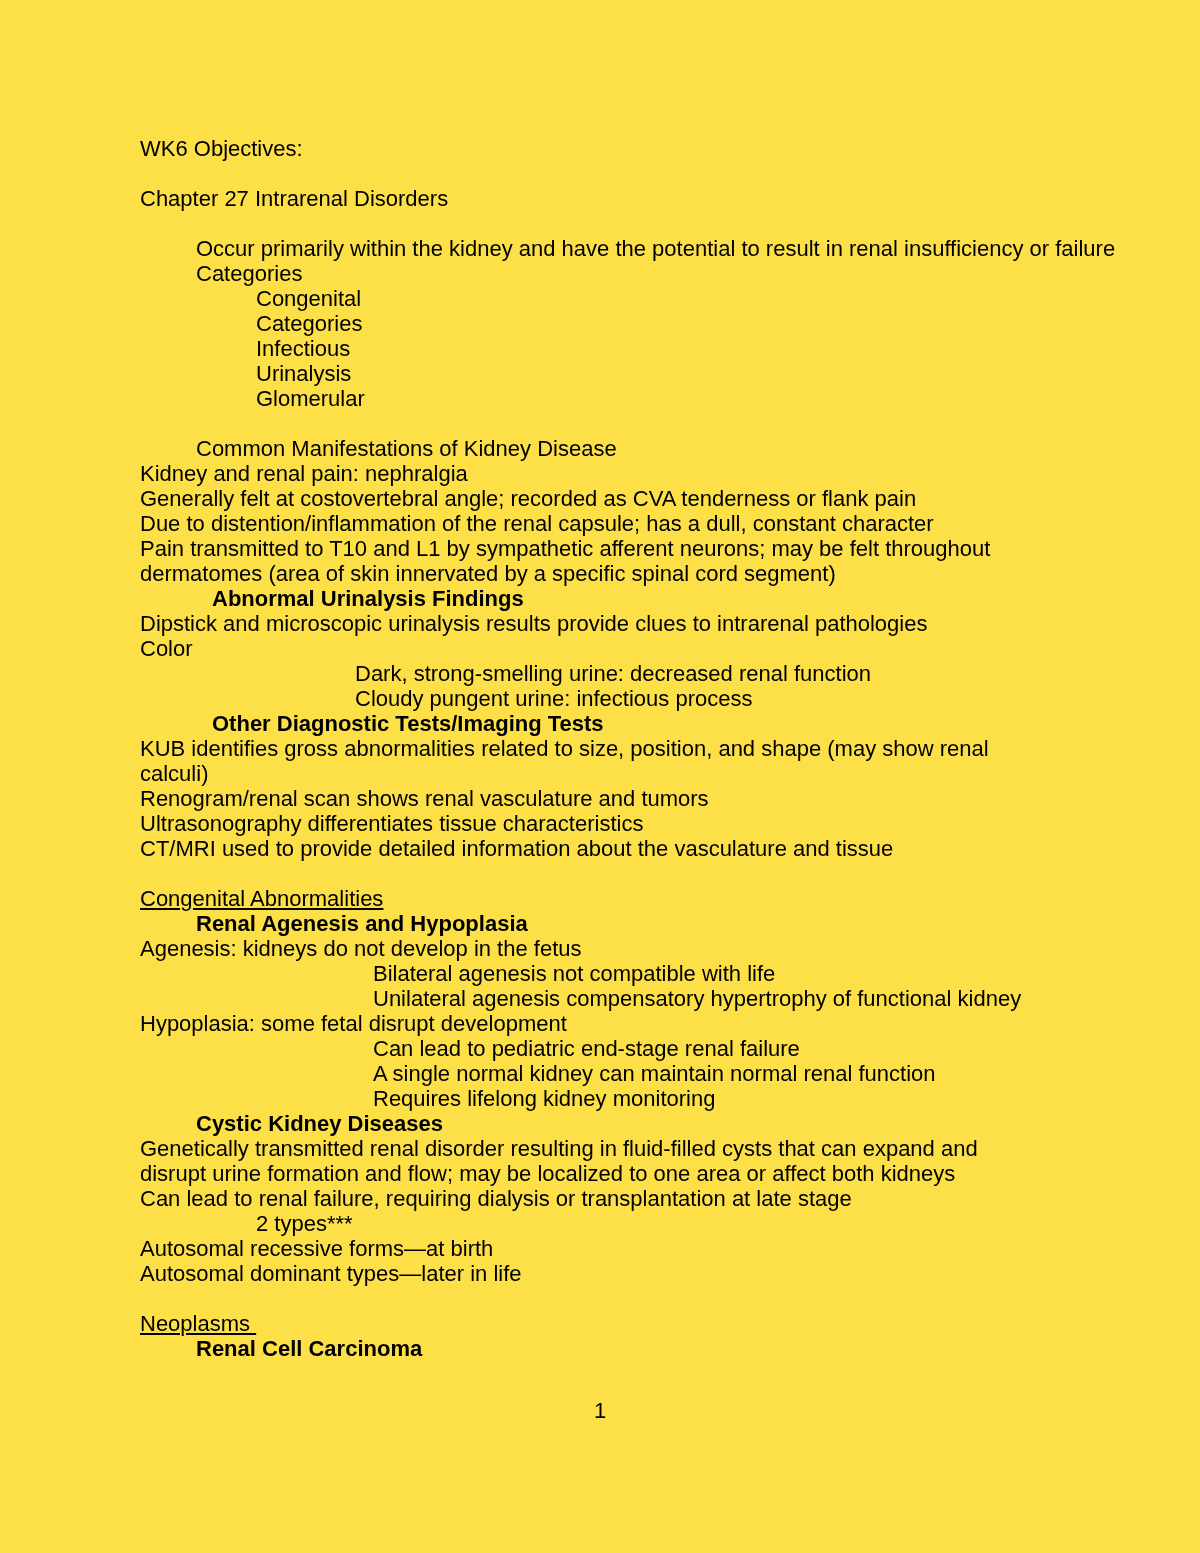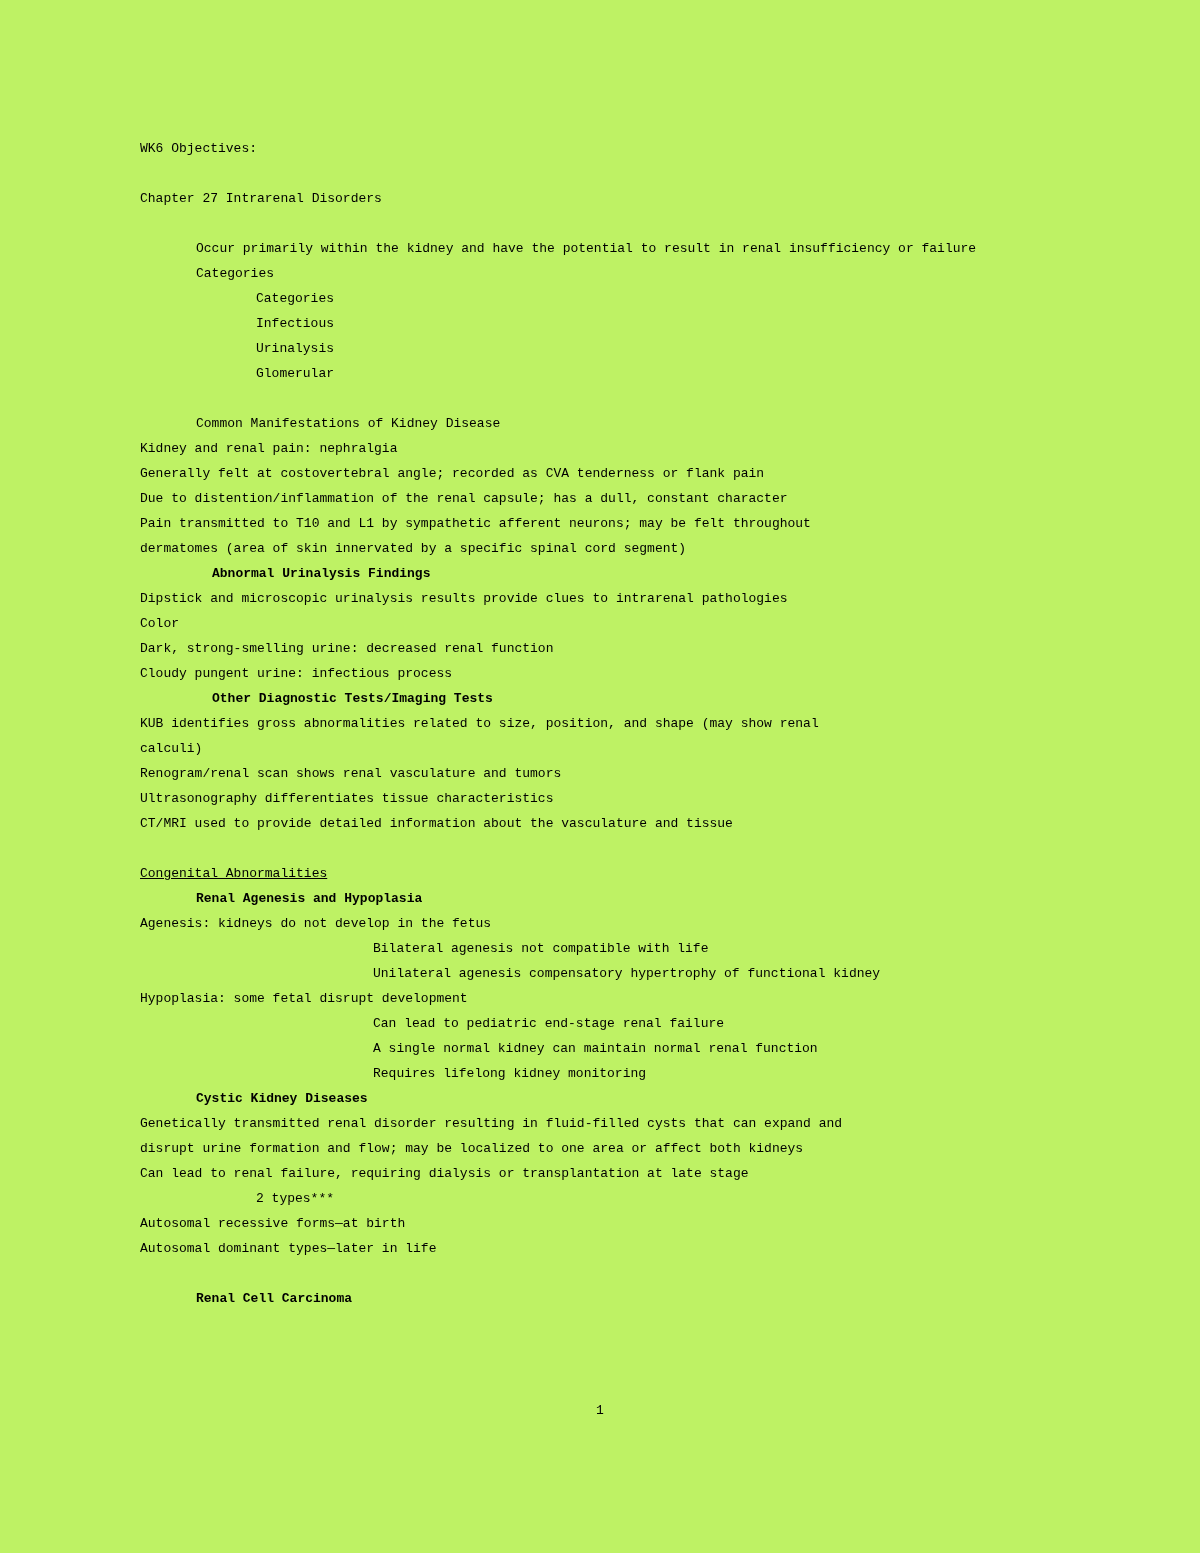--- a/index.html
+++ b/index.html
@@ -4,24 +4,24 @@
 <style>
   html, body {
     margin: 0;
     padding: 0;
     background: #ffffff;
   }
   .page {
     position: relative;
     width: 1200px;
     height: 1553px;
-    background: #bef264;
+    background: #fde047;
     color: #000000;
-    font-family: Liberation Mono, monospace;
-    font-size: 13px;
+    font-family: Liberation Sans, sans-serif;
+    font-size: 22px;
     overflow: hidden;
   }
   .content {
     position: absolute;
     top: 136px;
     left: 140px;
     right: 60px;
   }
   .line {
     line-height: 25px;
@@ -30,21 +30,21 @@
   }
   .line.blank::after { content: "\00a0"; }
   .st-bold { font-weight: bold; }
   .st-underline { text-decoration: underline; }
   
   .ind-0 { margin-left: 0; }
   .ind-1 { margin-left: 56px; }
   .ind-2 { margin-left: 72px; }
   .ind-3 { margin-left: 116px; }
   .ind-4 { }
-  .ind-5 { }
+  .ind-5 { margin-left: 215px; }
   .ind-6 { margin-left: 233px; }
   .page-number {
     position: absolute;
     top: 1398px;
     left: 0;
     width: 100%;
     text-align: center;
     line-height: 25px;
   }
 </style>
@@ -52,20 +52,21 @@
 <body>
 
 <div class="page">
   <div class="content" id="doc-lines">
       <div class="line ind-0 st-normal">WK6 Objectives:</div>
       <div class="line ind-0 blank"></div>
       <div class="line ind-0 st-normal">Chapter 27 Intrarenal Disorders</div>
       <div class="line ind-0 blank"></div>
       <div class="line ind-1 st-normal">Occur primarily within the kidney and have the potential to result in renal insufficiency or failure</div>
       <div class="line ind-1 st-normal">Categories</div>
+      <div class="line ind-3 st-normal">Congenital</div>
       <div class="line ind-3 st-normal">Categories</div>
       <div class="line ind-3 st-normal">Infectious</div>
       <div class="line ind-3 st-normal">Urinalysis</div>
       <div class="line ind-3 st-normal">Glomerular</div>
       <div class="line ind-0 blank"></div>
       <div class="line ind-1 st-normal">Common Manifestations of Kidney Disease</div>
       <div class="line ind-4 st-normal">Kidney and renal pain: nephralgia</div>
       <div class="line ind-4 st-normal">Generally felt at costovertebral angle; recorded as CVA tenderness or flank pain</div>
       <div class="line ind-4 st-normal">Due to distention/inflammation of the renal capsule; has a dull, constant character</div>
       <div class="line ind-4 st-normal">Pain transmitted to T10 and L1 by sympathetic afferent neurons; may be felt throughout</div>
@@ -92,16 +93,17 @@
       <div class="line ind-6 st-normal">A single normal kidney can maintain normal renal function</div>
       <div class="line ind-6 st-normal">Requires lifelong kidney monitoring</div>
       <div class="line ind-1 st-bold">Cystic Kidney Diseases</div>
       <div class="line ind-4 st-normal">Genetically transmitted renal disorder resulting in fluid-filled cysts that can expand and</div>
       <div class="line ind-4 st-normal">disrupt urine formation and flow; may be localized to one area or affect both kidneys</div>
       <div class="line ind-4 st-normal">Can lead to renal failure, requiring dialysis or transplantation at late stage</div>
       <div class="line ind-3 st-normal">2 types***</div>
       <div class="line ind-4 st-normal">Autosomal recessive forms—at birth</div>
       <div class="line ind-4 st-normal">Autosomal dominant types—later in life</div>
       <div class="line ind-0 blank"></div>
+      <div class="line ind-0 st-underline">Neoplasms&nbsp;</div>
       <div class="line ind-1 st-bold">Renal Cell Carcinoma</div>
     </div>
   <div class="page-number">1</div>
 </div>
 
 </body></html>

